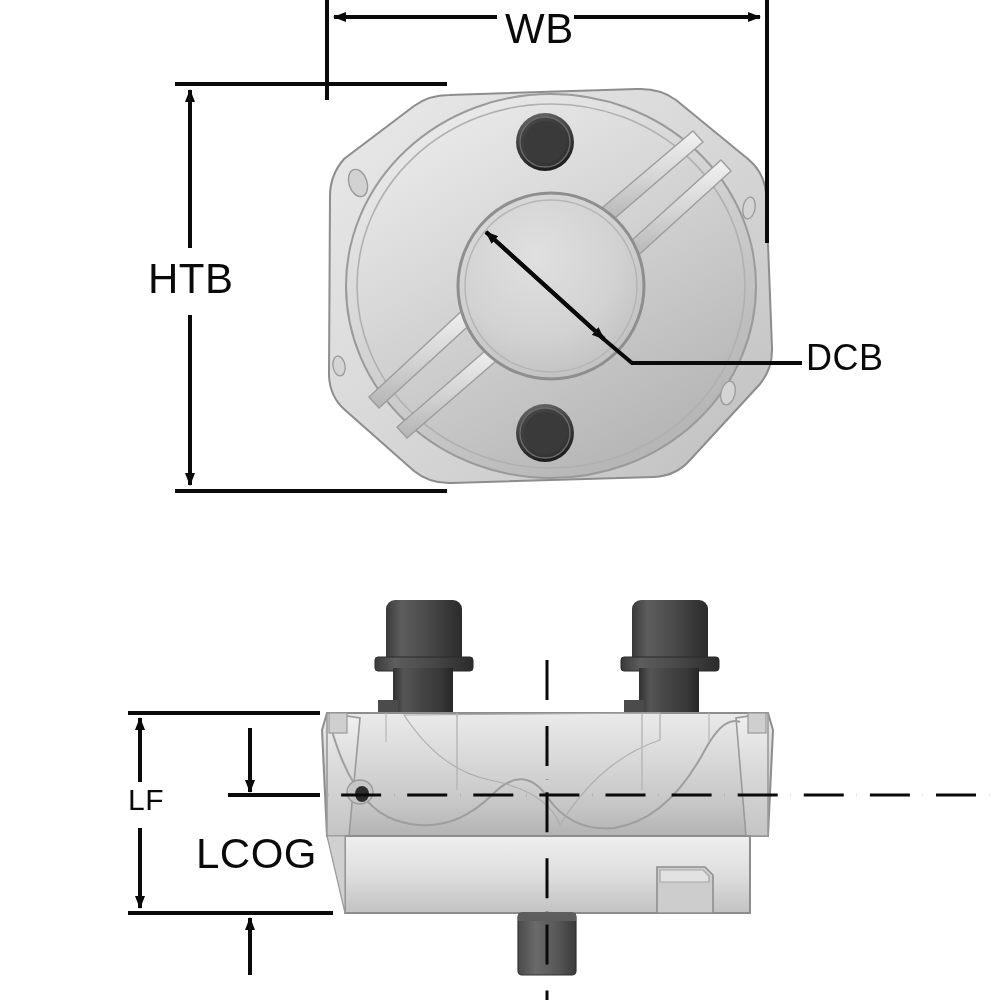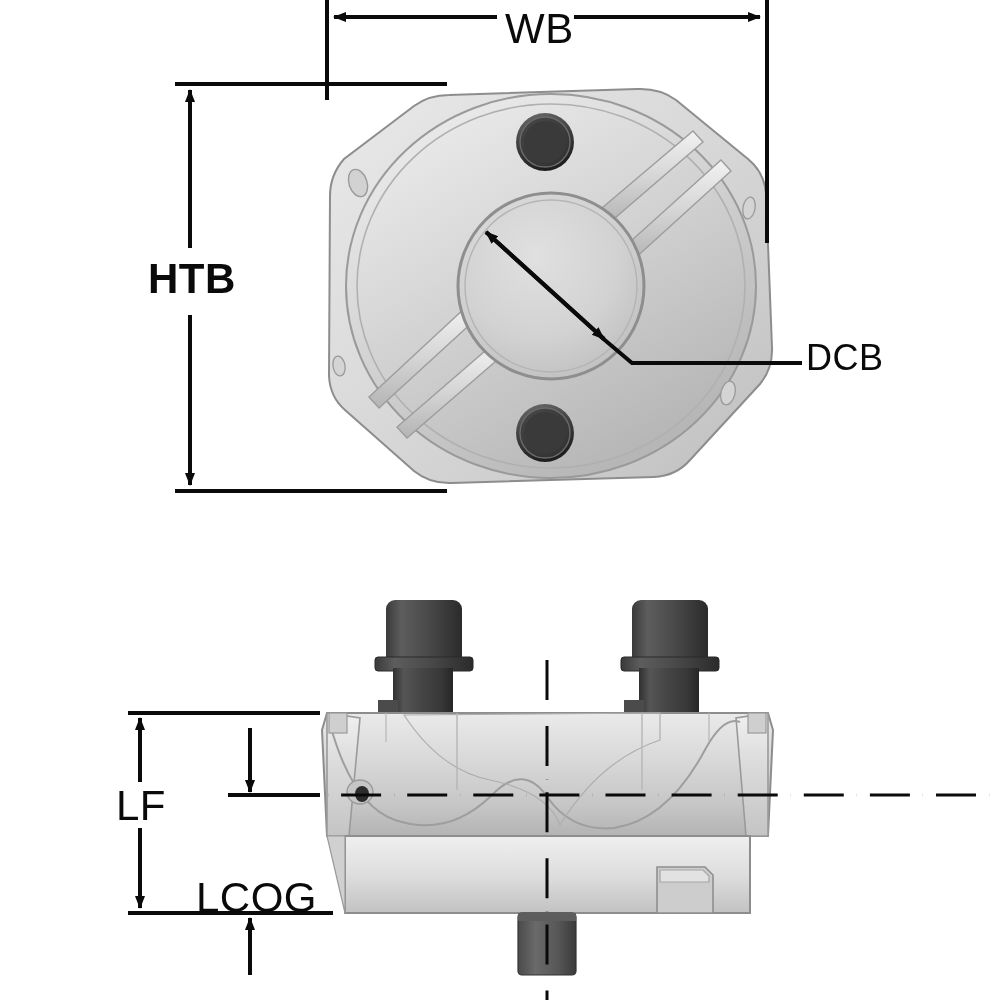--- a/index.html
+++ b/index.html
@@ -240,18 +240,18 @@
     </g>
 
     <g>
       <line x1="228" y1="795" x2="320" y2="795" stroke="#0a0a0a" stroke-width="4"></line>
       <line x1="250" y1="728" x2="250" y2="792" stroke="#0a0a0a" stroke-width="4" marker-end="url(#arrFull)"></line>
       <line x1="250" y1="975" x2="250" y2="918" stroke="#0a0a0a" stroke-width="4" marker-end="url(#arrFull)"></line>
     </g>
   </svg>
 
   <div class="dimlabel" style="left:505px;top:8px;font-size:42px;">WB</div>
-  <div class="dimlabel" style="left:148px;top:258px;font-size:42px;font-weight:bold;">HTB</div>
+  <div class="dimlabel" style="left:148px;top:258px;font-size:42px;">HTB</div>
   <div class="dimlabel" style="left:806px;top:340px;font-size:36px;">DCB</div>
-  <div class="dimlabel" style="left:116px;top:785px;font-size:42px;text-align:right;">LF</div>
-  <div class="dimlabel" style="left:196px;top:833px;font-size:42px;margin-top:44px;">LCOG</div>
+  <div class="dimlabel" style="left:128px;top:785px;font-size:30px;text-align:right;">LF</div>
+  <div class="dimlabel" style="left:196px;top:833px;font-size:42px;">LCOG</div>
 
 </div>
 
 </body></html>

